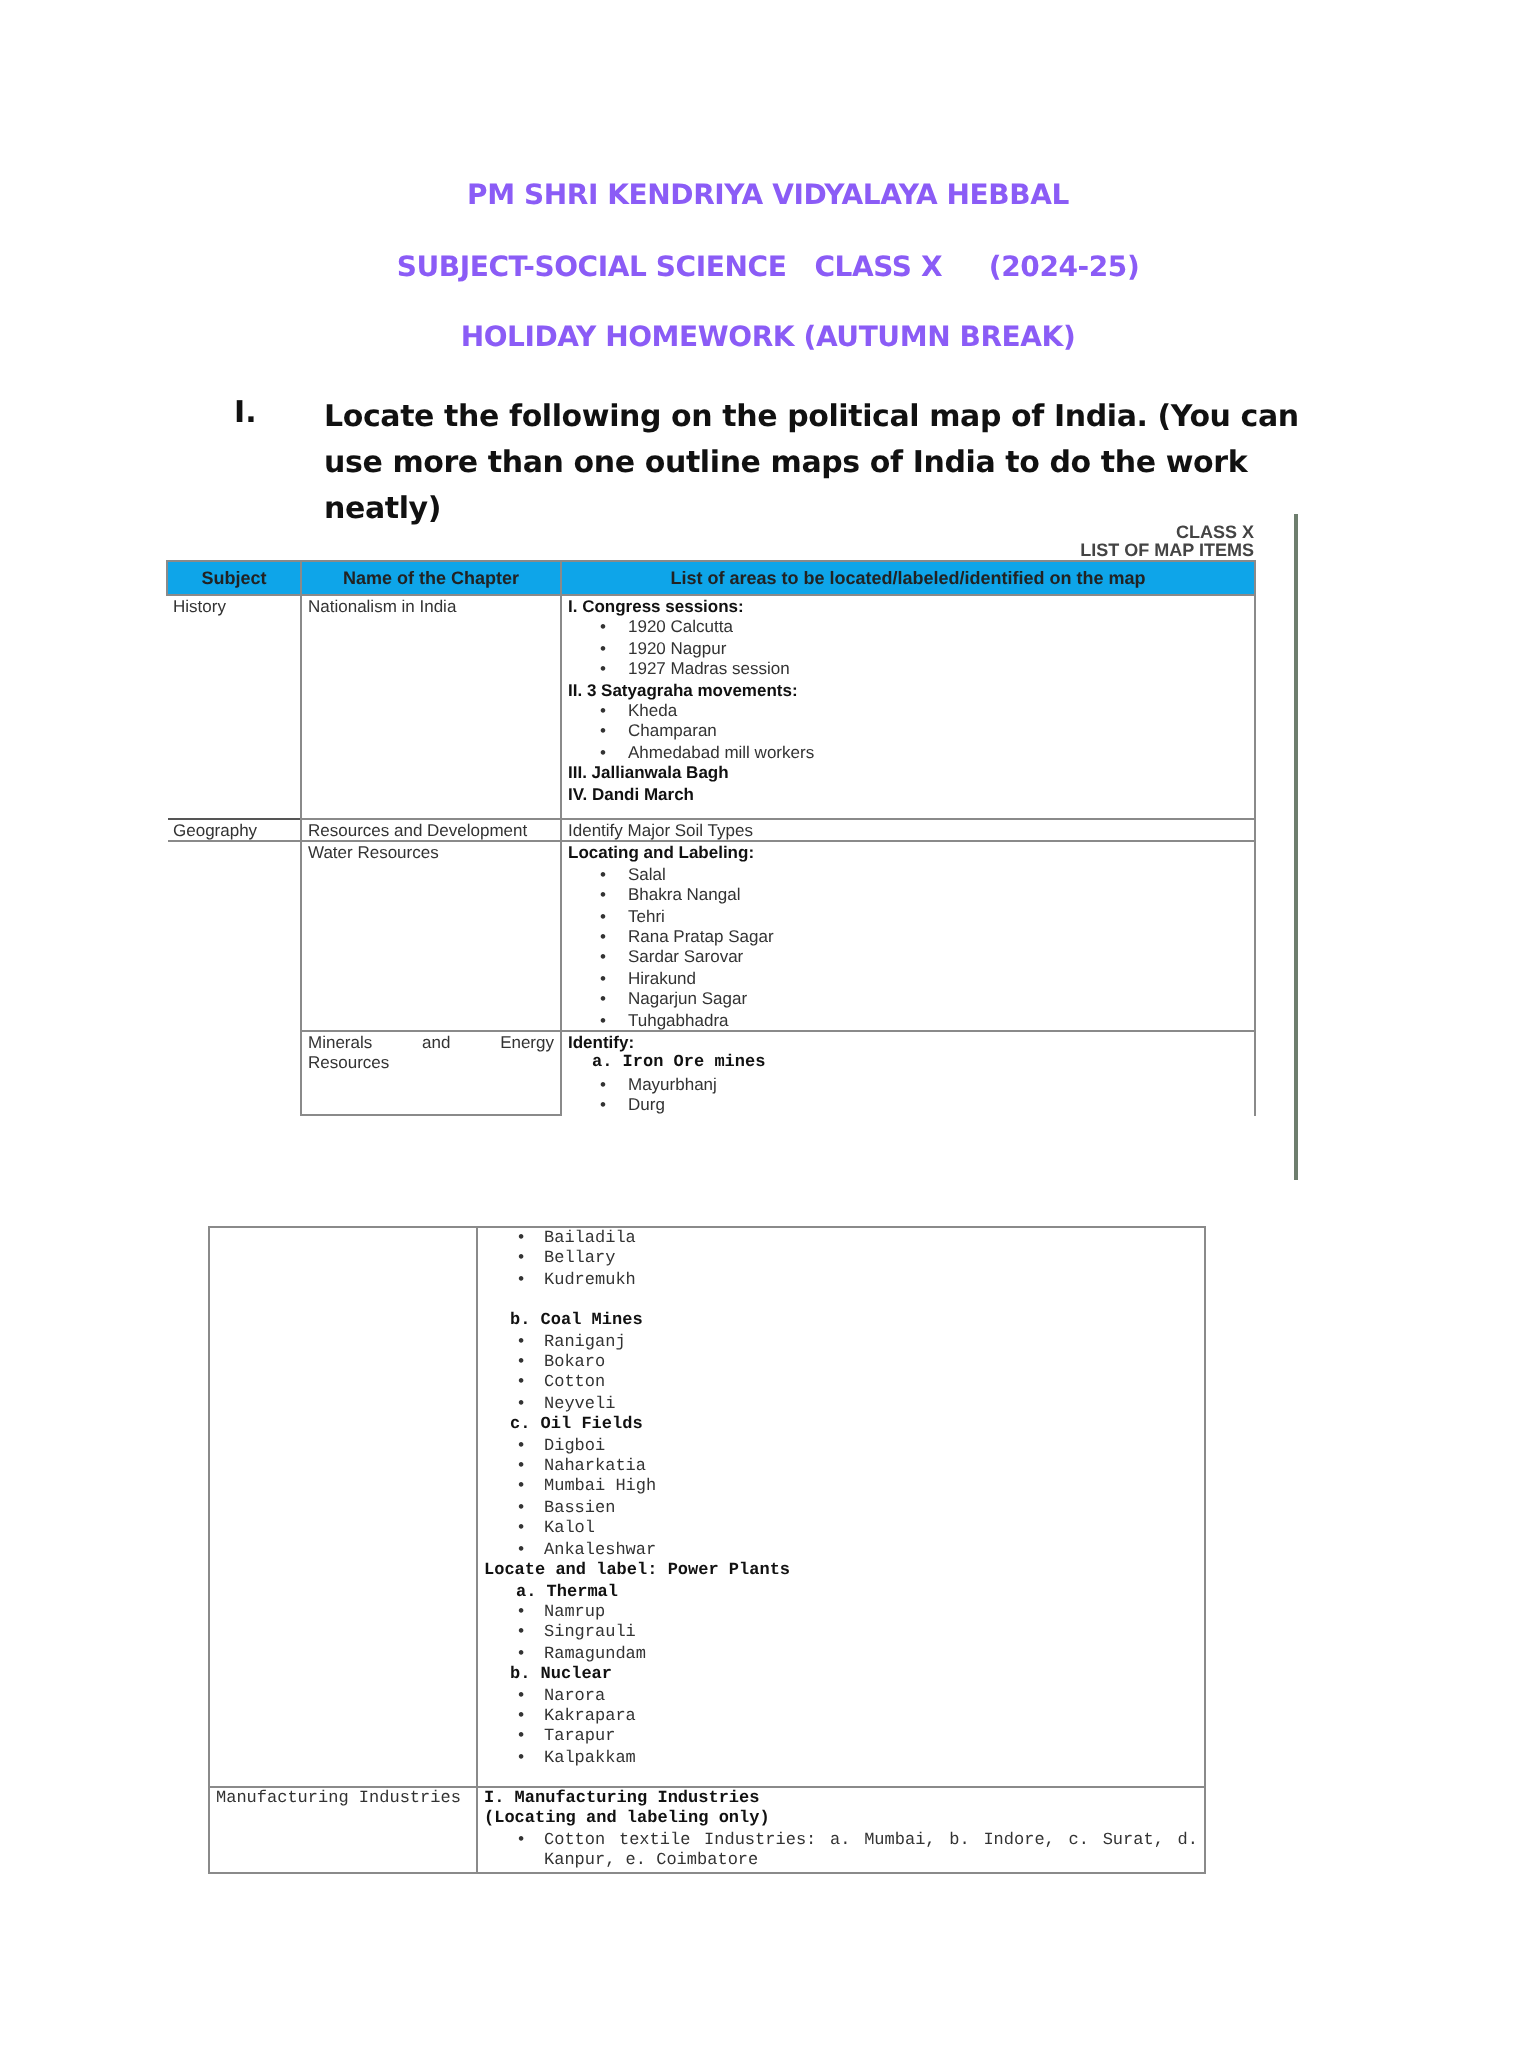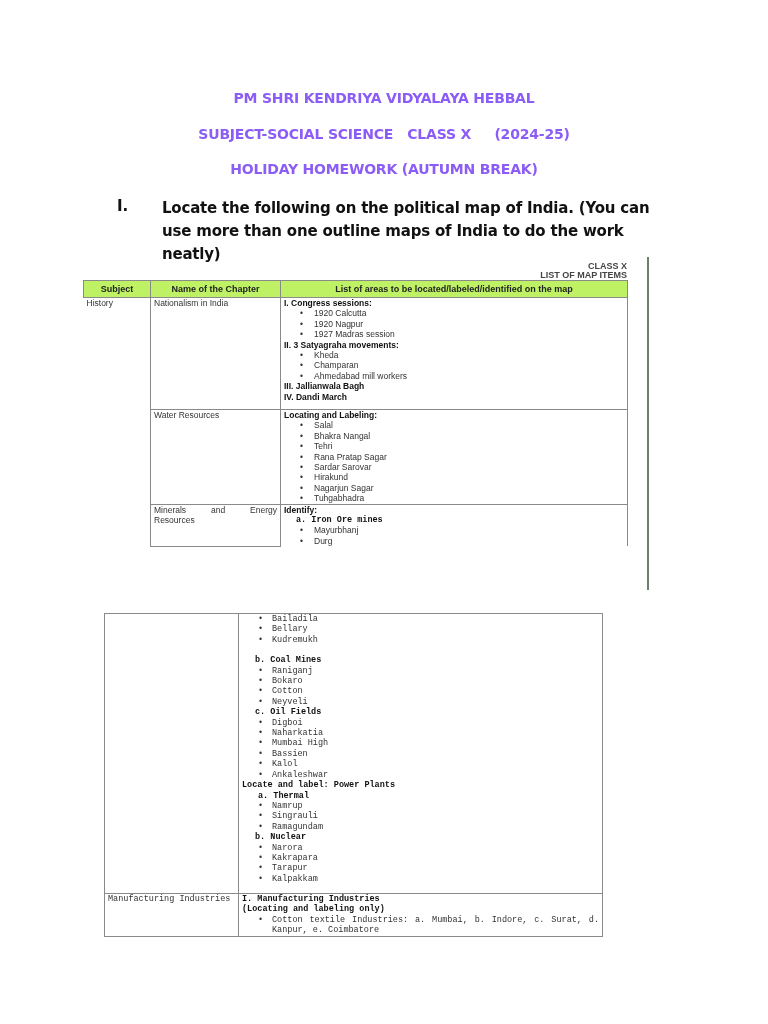--- a/index.html
+++ b/index.html
@@ -24,21 +24,21 @@
     font-family: "Liberation Sans", sans-serif; font-weight: bold; font-size: 9px; color: #444; line-height: 10px;
   }
   .sideline {
     position: absolute; left: 647px; top: 257px; width: 2px; height: 333px; background: #6e7e6e;
   }
   table {
     position: absolute; border-collapse: collapse;
     font-family: "Liberation Sans", sans-serif; font-size: 8.5px; color: #333;
   }
   td, th { border: 1px solid #8a8a8a; vertical-align: top; padding: 0 3px; line-height: 10.4px; }
-  th { background: #bef264; color: #222; font-weight: bold; font-size: 9px; height: 16px; vertical-align: middle; text-align: center; }
+  th { background: #0ea5e9; color: #222; font-weight: bold; font-size: 9px; height: 16px; vertical-align: middle; text-align: center; }
   .t1 { left: 83px; top: 280px; width: 545px; }
   .t2 { left: 104px; top: 613px; width: 499px; font-family: Liberation Mono, monospace; }
   .b { font-weight: bold; color: #111; }
   .c { }
   ul { margin: 0; padding: 0 0 0 30px; list-style: none; }
   ul li { position: relative; }
   ul li::before { content: "\2022"; position: absolute; left: -14px; }
   .sub { padding-left: 12px; }
   .gap { height: 10px; }
   .just { display: flex; justify-content: space-between; }
@@ -82,20 +82,25 @@
       </ul>
       <div class="b">II. 3 Satyagraha movements:</div>
       <ul>
         <li>Kheda</li>
         <li>Champaran</li>
         <li>Ahmedabad mill workers</li>
       </ul>
       <div class="b">III. Jallianwala Bagh</div>
       <div class="b">IV. Dandi March</div>
     </td>
+  </tr>
+  <tr>
+    <td class="c" style="border-left:none;border-top:1px solid #555;">Geography</td>
+    <td style="border-top:1px solid #555;">Resources and Development</td>
+    <td style="border-top:1px solid #555;">Identify Major Soil Types</td>
   </tr>
   <tr>
     <td style="border:none;"></td>
     <td>Water Resources</td>
     <td>
       <div class="b">Locating and Labeling:</div>
       <ul>
         <li>Salal</li>
         <li>Bhakra Nangal</li>
         <li>Tehri</li>

